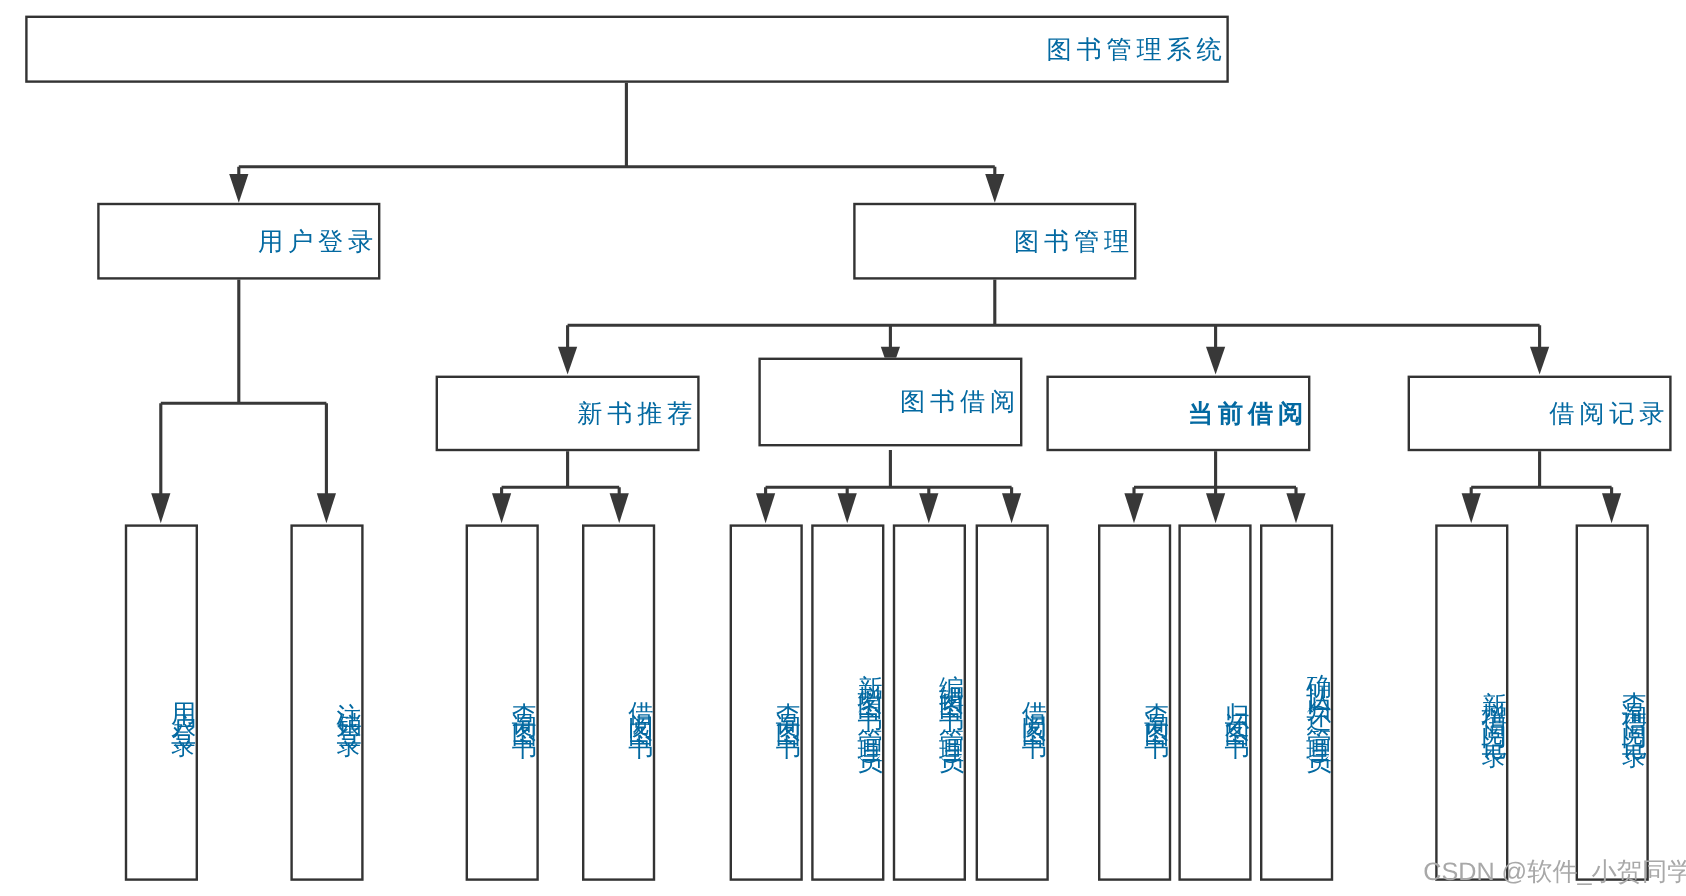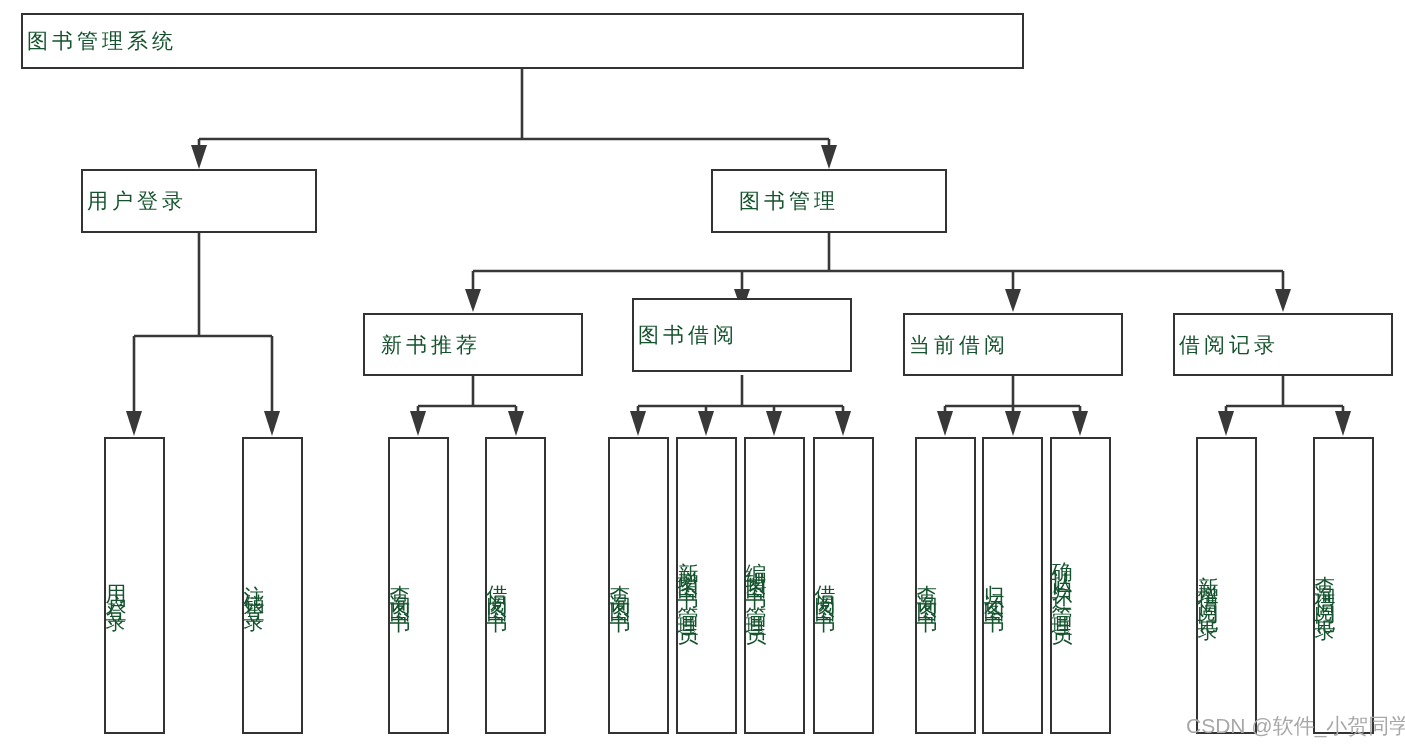--- a/index.html
+++ b/index.html
@@ -9,22 +9,22 @@
     background:#ffffff;
     font-family:"Liberation Sans","DejaVu Sans",sans-serif;
     overflow:hidden;
   }
   .wires{position:absolute;left:0;top:0;z-index:1;}
   .box{
     position:absolute;
     box-sizing:border-box;
     border:2.5px solid #333333;
     background:#ffffff;
-    display:flex;align-items:center;justify-content:flex-start;
-    color:#14532d;
+    display:flex;align-items:center;justify-content:flex-end;
+    color:#0369a1;
     z-index:2;
   }
   .hlabel{
     font-size:21px;
     letter-spacing:4px;
     white-space:nowrap;
     text-indent:4px;
   }
   .vbox{width:61px;height:297px;top:437px;}
   .vlabel{
@@ -106,21 +106,21 @@
   <div class="box" style="left:711px;top:169px;width:236px;height:64px;padding-left:22px;">
     <span class="hlabel">图书管理</span>
   </div>
 
   <div class="box" style="left:363px;top:313px;width:220px;height:63px;padding-left:12px;">
     <span class="hlabel">新书推荐</span>
   </div>
   <div class="box" style="left:632px;top:298px;width:220px;height:74px;">
     <span class="hlabel">图书借阅</span>
   </div>
-  <div class="box" style="left:903px;top:313px;width:220px;height:63px;">
+  <div class="box" style="left:872px;top:313px;width:220px;height:63px;font-weight:bold;">
     <span class="hlabel">当前借阅</span>
   </div>
   <div class="box" style="left:1173px;top:313px;width:220px;height:63px;">
     <span class="hlabel">借阅记录</span>
   </div>
 
   <div class="box vbox" style="left:104px;">
     <span class="vlabel">用户登录</span>
   </div>
   <div class="box vbox" style="left:242px;">

